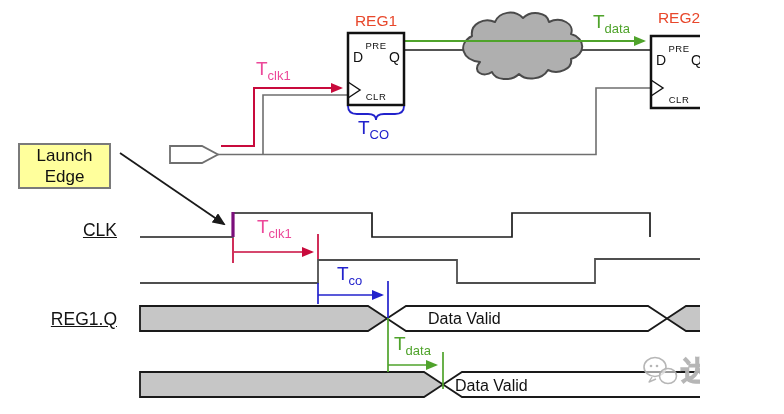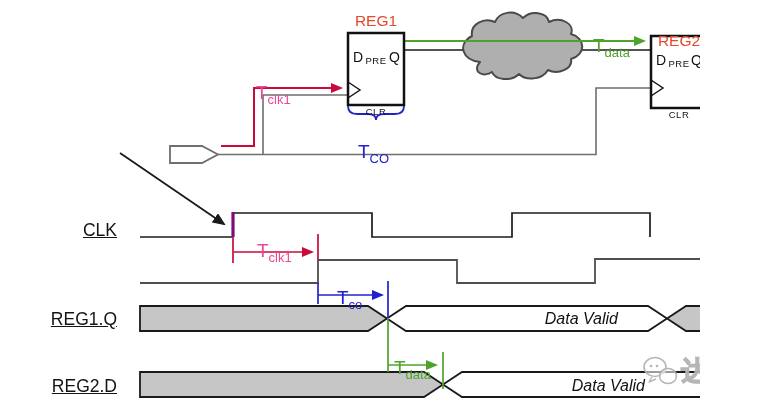--- a/index.html
+++ b/index.html
@@ -1,28 +1,28 @@
 <!DOCTYPE html>
 <html><head>
 <meta charset="utf-8">
 <style>
   html,body{margin:0;padding:0;background:#fff;}
   #stage{position:relative;width:700px;height:414px;background:#ffffff;overflow:hidden;
          font-family:"Liberation Sans",sans-serif;}
   #stage svg.layer{position:absolute;left:0;top:0;}
   .sig{position:absolute;width:100px;text-align:right;font-size:17.5px;color:#141414;white-space:nowrap;text-decoration:underline;}
-  .tlabel{position:absolute;font-size:19px;white-space:nowrap;line-height:1;margin-top:24px;}
+  .tlabel{position:absolute;font-size:19px;white-space:nowrap;line-height:1;}
   .tlabel sub{font-size:13px;}
   .red{color:#ec4899;} .blue{color:#2222CC;} .green{color:#4FA32B;}
   .reg-title{position:absolute;width:58px;text-align:center;font-size:15.5px;color:#E8472B;white-space:nowrap;}
   .pin{position:absolute;font-size:14px;color:#111;}
-  .pin-small{position:absolute;width:56px;text-align:center;font-size:9.5px;color:#111;letter-spacing:.5px;margin-top:15px;}
+  .pin-small{position:absolute;width:56px;text-align:center;font-size:9.5px;color:#111;letter-spacing:.5px;}
   .cloud-label{position:absolute;left:467px;top:31px;width:116px;text-align:center;
                font-size:15px;line-height:1.25;color:#1a1a1a;white-space:pre-line;}
-  .dv{position:absolute;width:190px;text-align:right;font-size:16px;color:#111;white-space:nowrap;font-style:italic;}
+  .dv{position:absolute;width:190px;text-align:left;font-size:16px;color:#111;white-space:nowrap;}
   .callout{position:absolute;left:18px;top:143px;width:93px;height:46px;box-sizing:border-box;
            background:#FFFF9C;border:2px solid #7A7A7A;display:flex;align-items:center;justify-content:center;
            text-align:center;font-size:17px;line-height:1.25;color:#111;white-space:pre-line;}
   .watermark{position:absolute;left:642px;top:353px;display:flex;align-items:center;gap:3px;
              z-index:5;opacity:.95;}
   .watermark .wm-text{font-size:27px;font-weight:bold;color:#f0f0f0;
              -webkit-text-stroke:1.2px #b3b3b3;letter-spacing:1px;white-space:nowrap;}
 </style>
 </head>
 <body>
@@ -93,43 +93,44 @@
     <line x1="318" y1="283" x2="318" y2="304" stroke="#2222CC" stroke-width="1.7"></line>
     <line x1="388" y1="281" x2="388" y2="318" stroke="#2222CC" stroke-width="1.7"></line>
     <line x1="318" y1="295" x2="382" y2="295" stroke="#2222CC" stroke-width="1.7" marker-end="url(#ab)"></line>
 
     <line x1="388" y1="318" x2="388" y2="372" stroke="#4FA32B" stroke-width="1.7"></line>
     <line x1="443" y1="352" x2="443" y2="389" stroke="#4FA32B" stroke-width="1.7"></line>
     <line x1="388" y1="365" x2="436" y2="365" stroke="#4FA32B" stroke-width="1.7" marker-end="url(#ag)"></line>
   </svg>
 
   <div class="reg-title" style="left:347px;top:12px;">REG1</div>
-  <div class="reg-title" style="left:650px;top:32px;">REG2</div>
+  <div class="reg-title" style="left:650px;top:9px;">REG2</div>
 
   <div class="pin-small" style="left:348px;top:40px;">PRE</div>
   <div class="pin" style="left:353px;top:49px;">D</div>
   <div class="pin" style="left:389px;top:49px;">Q</div>
   <div class="pin-small" style="left:348px;top:91px;">CLR</div>
 
   <div class="pin-small" style="left:651px;top:43px;">PRE</div>
   <div class="pin" style="left:656px;top:52px;">D</div>
   <div class="pin" style="left:691px;top:52px;">Q</div>
   <div class="pin-small" style="left:651px;top:94px;">CLR</div>
 
 
   <div class="tlabel red" style="left:256px;top:59px;"><span>T</span><sub>clk1</sub></div>
 
   <div class="tlabel blue" style="left:358px;top:118px;"><span>T</span><sub>CO</sub></div>
 
   <div class="tlabel green" style="left:593px;top:12px;"><span>T</span><sub>data</sub></div>
 
+  <div class="callout">Launch
+Edge</div>
 
   <div class="sig" style="left:17px;top:220px;">CLK</div>
   <div class="sig" style="left:17px;top:309px;">REG1.Q</div>
-  <div class="sig" style="left:17px;top:376px;">REG2.D</div>
 
   <div class="tlabel red" style="left:257px;top:217px;"><span>T</span><sub>clk1</sub></div>
 
   <div class="tlabel blue" style="left:337px;top:264px;"><span>T</span><sub>co</sub></div>
 
   <div class="tlabel green" style="left:394px;top:334px;"><span>T</span><sub>data</sub></div>
 
   <div class="dv" style="left:428px;top:310px;">Data Valid</div>
   <div class="dv" style="left:455px;top:377px;">Data Valid</div>
 

